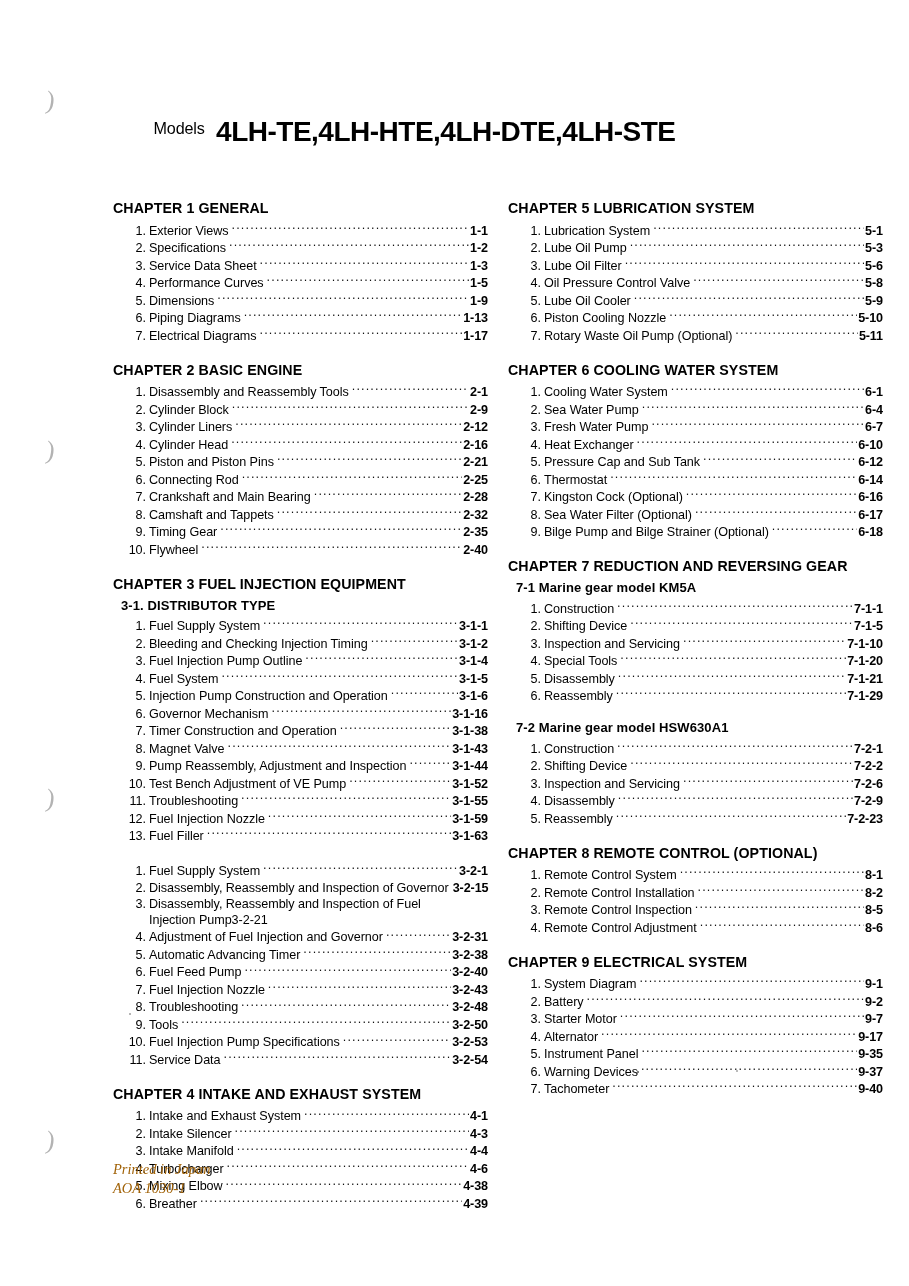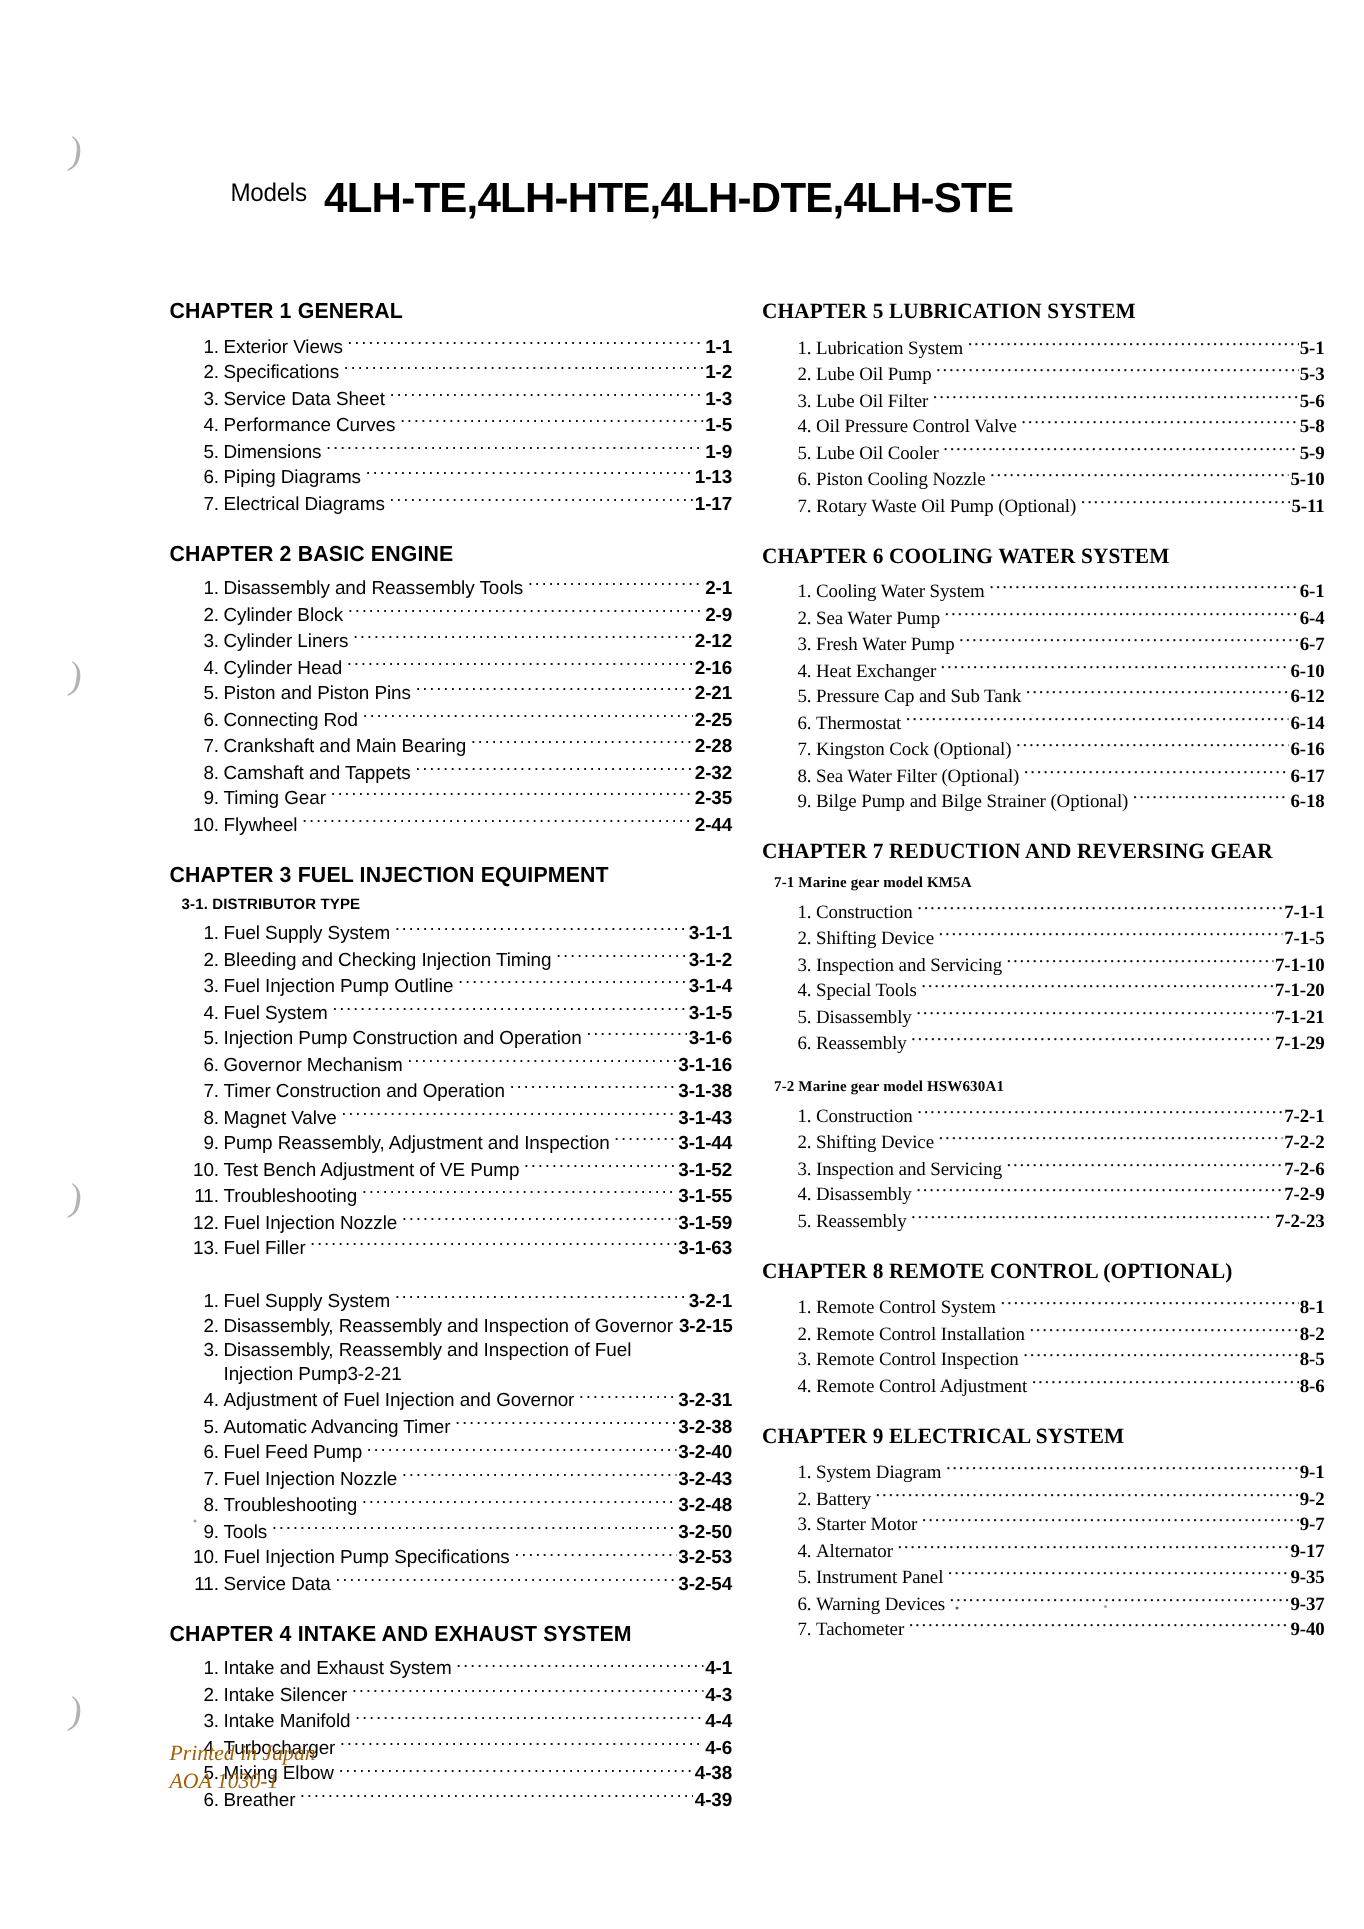--- a/index.html
+++ b/index.html
@@ -70,33 +70,33 @@
     transform: scaleX(1.0);
     white-space: nowrap;
   }
 
   
   .col {
     position: absolute;
     top: 200px;
   }
   .col-left  { left: 113px; width: 375px; }
-  .col-right { left: 508px; width: 375px; font-family: Liberation Serif, serif; }
+  .col-right { left: 508px; width: 375px; }
 
   .chapter-head {
     font-size: 14.5px;
     font-weight: bold;
     letter-spacing: 0.1px;
     margin: 0 0 6px 0;
     white-space: nowrap;
     transform: scaleX(0.98);
     transform-origin: left center;
   }
   .sub-head {
-    font-size: 10px;
+    font-size: 13px;
     font-weight: bold;
     letter-spacing: 0.1px;
     margin: 0 0 5px 8px;
     white-space: nowrap;
   }
   .sub-head.tight { margin-top: -2px; }
 
   .entries {
     margin: 0 0 17px 0;
     padding: 0;
@@ -300,21 +300,21 @@
         <li class="entry">
           <span class="num">9.</span>
           <span class="label">Timing Gear</span>
           <span class="leader"></span>
           <span class="page-no">2-35</span>
         </li>
         <li class="entry">
           <span class="num">10.</span>
           <span class="label">Flywheel</span>
           <span class="leader"></span>
-          <span class="page-no">2-44</span>
+          <span class="page-no">2-40</span>
         </li>
       </ul>
       <div class="chapter-head">CHAPTER 3 FUEL INJECTION EQUIPMENT</div>
       <div class="sub-head">3-1. DISTRIBUTOR TYPE</div>
       <ul class="entries">
         <li class="entry">
           <span class="num">1.</span>
           <span class="label">Fuel Supply System</span>
           <span class="leader"></span>
           <span class="page-no">3-1-1</span>

